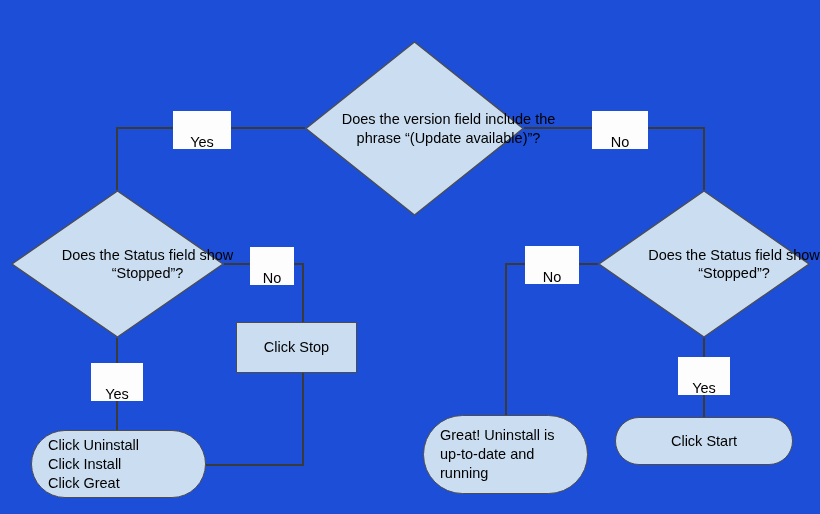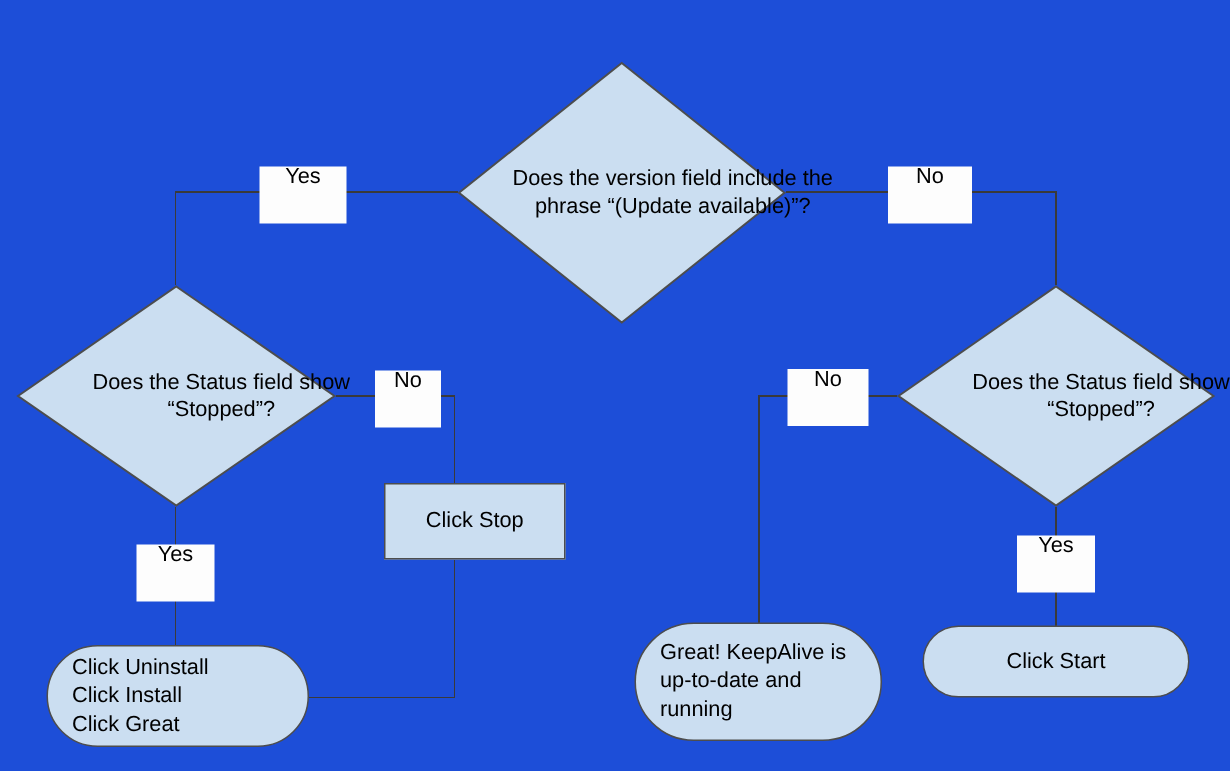--- a/index.html
+++ b/index.html
@@ -90,21 +90,21 @@
     line-height: 19px;
   }
   
   .edge-label {
     position: absolute;
     background: #fdfdfd;
     color: #000;
     font-size: 14.5px;
     line-height: 1;
     display: flex;
-    align-items: flex-start;
+    align-items: flex-end;
     justify-content: center;
     box-sizing: border-box;
   }
 </style>
 </head>
 <body>
 
 <div id="canvas">
 
   <svg id="edges" viewBox="0 0 820 514" width="820" height="514">
@@ -140,32 +140,32 @@
     <div class="diamond-label" style="padding:0 30px;">Does the Status field show “Stopped”?</div>
   </div>
 
   <div class="diamond-wrap" style="left:598px; top:190px; width:212px; height:148px;">
     <svg class="diamond-svg" width="212" height="148" viewBox="0 0 212 148">
       <polygon points="106,1 211,74 106,147 1,74" fill="#cbdef1" stroke="#4d4d4d" stroke-width="1.3"></polygon>
     </svg>
     <div class="diamond-label" style="padding:0 30px;">Does the Status field show “Stopped”?</div>
   </div>
 
-  <div class="rect" style="left:256px; top:322px; width:121px; height:51px;">
+  <div class="rect" style="left:236px; top:322px; width:121px; height:51px;">
     <span>Click Stop</span>
   </div>
 
   <div class="rounded left-text" style="left:31px; top:430px; width:175px; height:68px;">
     <span>Click Uninstall
 Click Install
 Click Great</span>
   </div>
 
   <div class="rounded left-text" style="left:423px; top:415px; width:165px; height:79px;">
-    <span style="max-width:130px; display:block;">Great! KeepAlive is up-to-date and running</span>
+    <span style="max-width:130px; display:block;">Great! Uninstall is up-to-date and running</span>
   </div>
 
   <div class="rounded center-text" style="left:615px; top:417px; width:178px; height:48px;">
     <span>Click Start</span>
   </div>
 
   <div class="edge-label" style="left:173px; top:111px; width:58px; height:38px;">
     <span>Yes</span>
   </div>
 

